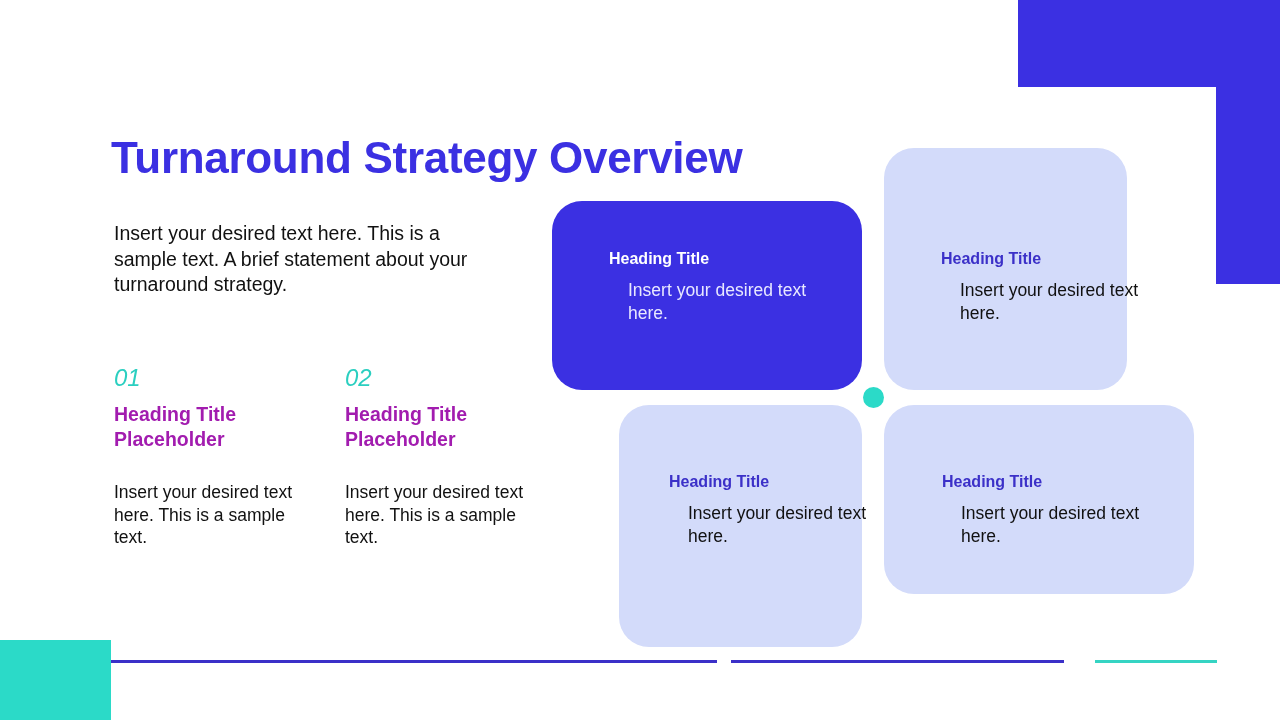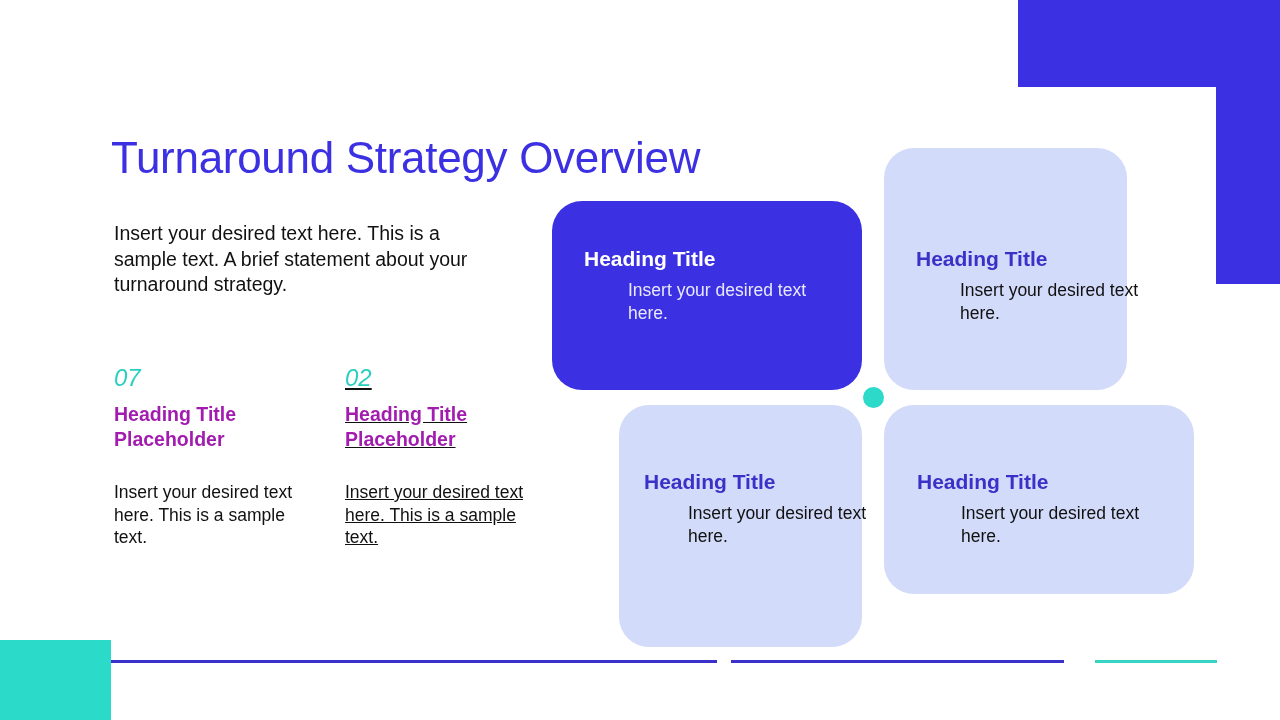--- a/index.html
+++ b/index.html
@@ -14,38 +14,38 @@
     .teal-square { left: 0; top: 640px; width: 111px; height: 80px; background: #2bdac8; }
     .line { height: 3px; top: 660px; }
     .line-1 { left: 111px; width: 606px; background: #3b30c8; }
     .line-2 { left: 731px; width: 333px; background: #3b30c8; }
     .line-3 { left: 1095px; width: 122px; background: #35d4c3; }
     .dot { left: 863px; top: 387px; width: 21px; height: 21px; border-radius: 50%; background: #2bdac8; }
 
     
     .title {
       left: 111px; top: 130px; width: 760px;
-      font-size: 44px; font-weight: normal; color: #3b30e2;
+      font-size: 44px; font-weight: bold; color: #3b30e2;
       letter-spacing: -0.3px; line-height: 56px; white-space: nowrap;
     }
     .intro {
       left: 114px; top: 221px; width: 370px;
       font-size: 19.5px; line-height: 25.5px; color: #111111;
     }
 
     .col { width: 200px; }
     .col-num { font-size: 24px; font-style: italic; color: #2bcfc0; line-height: 28px; }
     .col-heading { font-size: 19.5px; font-weight: bold; color: #a21caf; line-height: 25px; margin-top: 10px; }
     .col-body { font-size: 17.5px; line-height: 22.5px; color: #111111; margin-top: 29px; }
     .col-1 { left: 114px; top: 364px; }
-    .col-2 { left: 345px; top: 364px; text-decoration: underline; }
+    .col-2 { left: 345px; top: 364px; }
 
     
     .card { border-radius: 30px; }
-    .card-heading { position: absolute; font-size: 21px; font-weight: bold; line-height: 24px; white-space: nowrap; }
+    .card-heading { position: absolute; font-size: 16px; font-weight: bold; line-height: 24px; white-space: nowrap; margin-left: 25px; }
     .card-body { position: absolute; font-size: 17.5px; line-height: 23px; width: 180px; margin-left: 44px; }
     .card-dark { left: 552px; top: 201px; width: 310px; height: 189px; background: #3b30e2; }
     .card-dark .card-heading { color: #ffffff; left: 32px; top: 46px; }
     .card-dark .card-body { color: #e8e8ff; left: 32px; top: 78px; }
     .card-light { background: #d3dbfa; }
     .card-light .card-heading { color: #3b30c8; }
     .card-light .card-body { color: #111111; }
     .card-tr { left: 884px; top: 148px; width: 243px; height: 242px; }
     .card-tr .card-heading { left: 32px; top: 99px; }
     .card-tr .card-body { left: 32px; top: 131px; }
@@ -63,21 +63,21 @@
 <div class="abs corner-v"></div>
 <div class="abs teal-square"></div>
 <div class="abs line line-1"></div>
 <div class="abs line line-2"></div>
 <div class="abs line line-3"></div>
 
 <div class="abs title">Turnaround Strategy Overview</div>
 <div class="abs intro">Insert your desired text here. This is a sample text. A brief statement about your turnaround strategy.</div>
 
 <div class="abs col col-1">
-  <div class="col-num">07</div>
+  <div class="col-num">01</div>
   <div class="col-heading">Heading Title Placeholder</div>
   <div class="col-body">Insert your desired text here. This is a sample text.</div>
 </div>
 <div class="abs col col-2">
   <div class="col-num">02</div>
   <div class="col-heading">Heading Title Placeholder</div>
   <div class="col-body">Insert your desired text here. This is a sample text.</div>
 </div>
 
 <div class="abs card card-dark">

